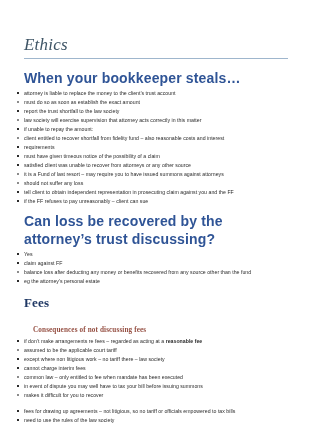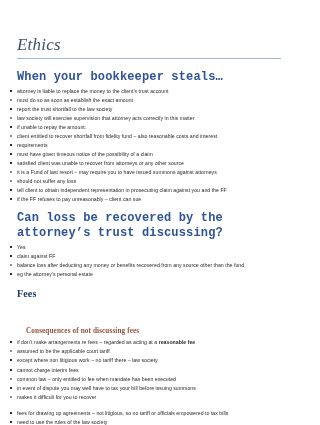--- a/index.html
+++ b/index.html
@@ -12,21 +12,21 @@
     height: 425px;
     overflow: hidden;
     font-family: "Liberation Sans", sans-serif;
     color: #2b2b2b;
     -webkit-font-smoothing: antialiased;
   }
   .page {
     width: 300px;
     height: 425px;
     box-sizing: border-box;
-    padding: 36px 8px 0 17px;
+    padding: 36px 8px 0 24px;
     position: relative;
   }
 
   
   .doc-title {
     font-family: "Liberation Serif", serif;
     font-style: italic;
     font-size: 17px;
     font-weight: 400;
     color: #3f5566;
@@ -36,35 +36,35 @@
   }
   .title-rule {
     height: 1px;
     background: #9fb6cd;
     width: 264px;
     margin: 0 0 11px 0;
   }
 
   
   .h-blue {
-    font-family: Liberation Mono, monospace;
+    font-family: Liberation Sans, sans-serif;
     font-weight: bold;
-    font-size: 12px;
+    font-size: 14px;
     color: #2f5496;
     letter-spacing: 0.15px;
     margin: 0 0 2px 0;
     line-height: 1.25;
   }
   .h-navy {
     font-family: "Liberation Serif", serif;
     font-weight: bold;
-    font-size: 10px;
+    font-size: 13px;
     color: #1f3864;
     letter-spacing: 0.15px;
-    margin: 0 0 20px 0;
+    margin: 0 0 7px 0;
     line-height: 1.25;
   }
   .h-red {
     font-family: "Liberation Serif", serif;
     font-weight: bold;
     font-size: 7.2px;
     color: #954f42;
     letter-spacing: 0.12px;
     margin: 0 0 2px 1px;
     line-height: 1.25;

